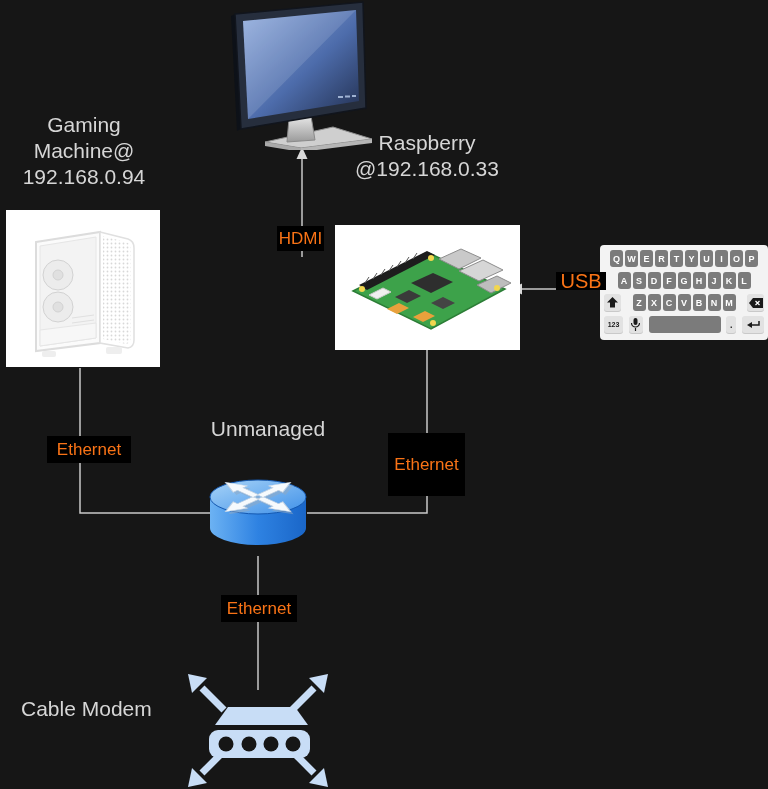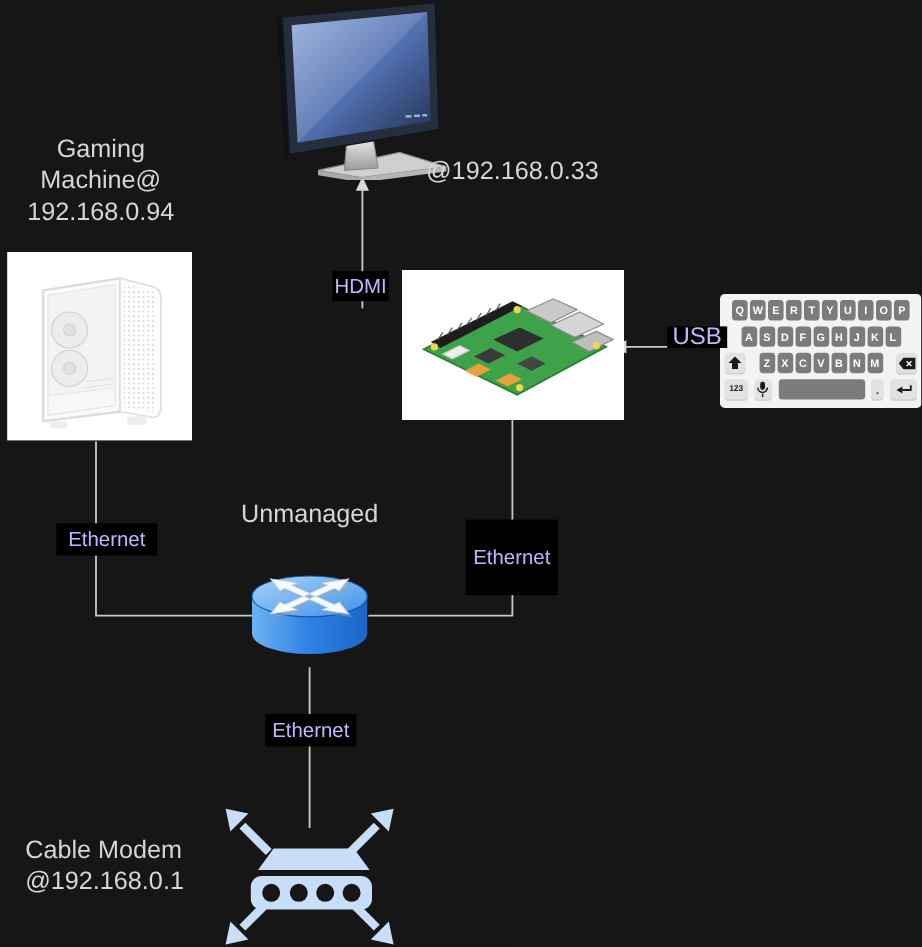--- a/index.html
+++ b/index.html
@@ -2,21 +2,21 @@
 <html><head>
 <meta charset="utf-8">
 <style>
   html,body{margin:0;padding:0;background:#161616;}
   .canvas{position:relative;width:768px;height:789px;background:#161616;overflow:hidden;
           font-family:"Liberation Sans",sans-serif;}
   .lines{position:absolute;left:0;top:0;z-index:1;pointer-events:none;}
   .node-label{position:absolute;z-index:3;color:#d6d6d6;font-size:21px;line-height:1.24;
               text-align:center;white-space:nowrap;}
   .node-label.left{text-align:left;}
-  .conn-label{position:absolute;z-index:3;background:#000;color:#c4b5fd;font-size:17px;
+  .conn-label{position:absolute;z-index:3;background:#000;color:#f97316;font-size:17px;
               display:flex;align-items:center;justify-content:center;}
   .img-node{position:absolute;z-index:2;background:#fff;}
   .icon-node{position:absolute;z-index:2;}
   
   .kb{position:absolute;z-index:2;left:600px;top:245px;width:168px;height:95px;
       background:#f3f3f3;border-radius:4px;padding-top:5px;box-sizing:border-box;}
   .kb-row{display:flex;justify-content:center;align-items:center;height:17px;margin-bottom:5px;padding:0 3px;}
   .kb-row.spread{justify-content:space-between;}
   .key{display:inline-flex;align-items:center;justify-content:center;width:13px;height:17px;
        margin:0 1px;border-radius:3px;font-size:9px;font-weight:bold;box-sizing:border-box;}
@@ -46,30 +46,30 @@
     <line x1="258" y1="556" x2="258" y2="690" stroke="#c9c9c9" stroke-width="1.5"></line>
   </svg>
 
   <div class="node-label" style="left:4px;top:112px;width:160px;">
     <div>Gaming</div>
     <div>Machine@</div>
     <div>192.168.0.94</div>
   </div>
 
   <div class="node-label" style="left:332px;top:130px;width:190px;">
+    <div>Raspberry</div>
     <div>@192.168.0.33</div>
   </div>
 
-  <div class="node-label" style="left:177px;top:416px;width:162px;">
+  <div class="node-label" style="left:187px;top:416px;width:162px;">
     <div>Unmanaged</div>
   </div>
 
   <div class="node-label left" style="left:21px;top:696px;width:170px;">
     <div>Cable Modem</div>
-    <div>@192.168.0.1</div>
   </div>
 
   <div class="conn-label" style="left:277px;top:226px;width:47px;height:25px;">
     <span>HDMI</span>
   </div>
   <div class="conn-label" style="left:556px;top:272px;width:50px;height:18px;font-size:20px;">
     <span>USB</span>
   </div>
   <div class="conn-label" style="left:47px;top:436px;width:84px;height:27px;">
     <span>Ethernet</span>

